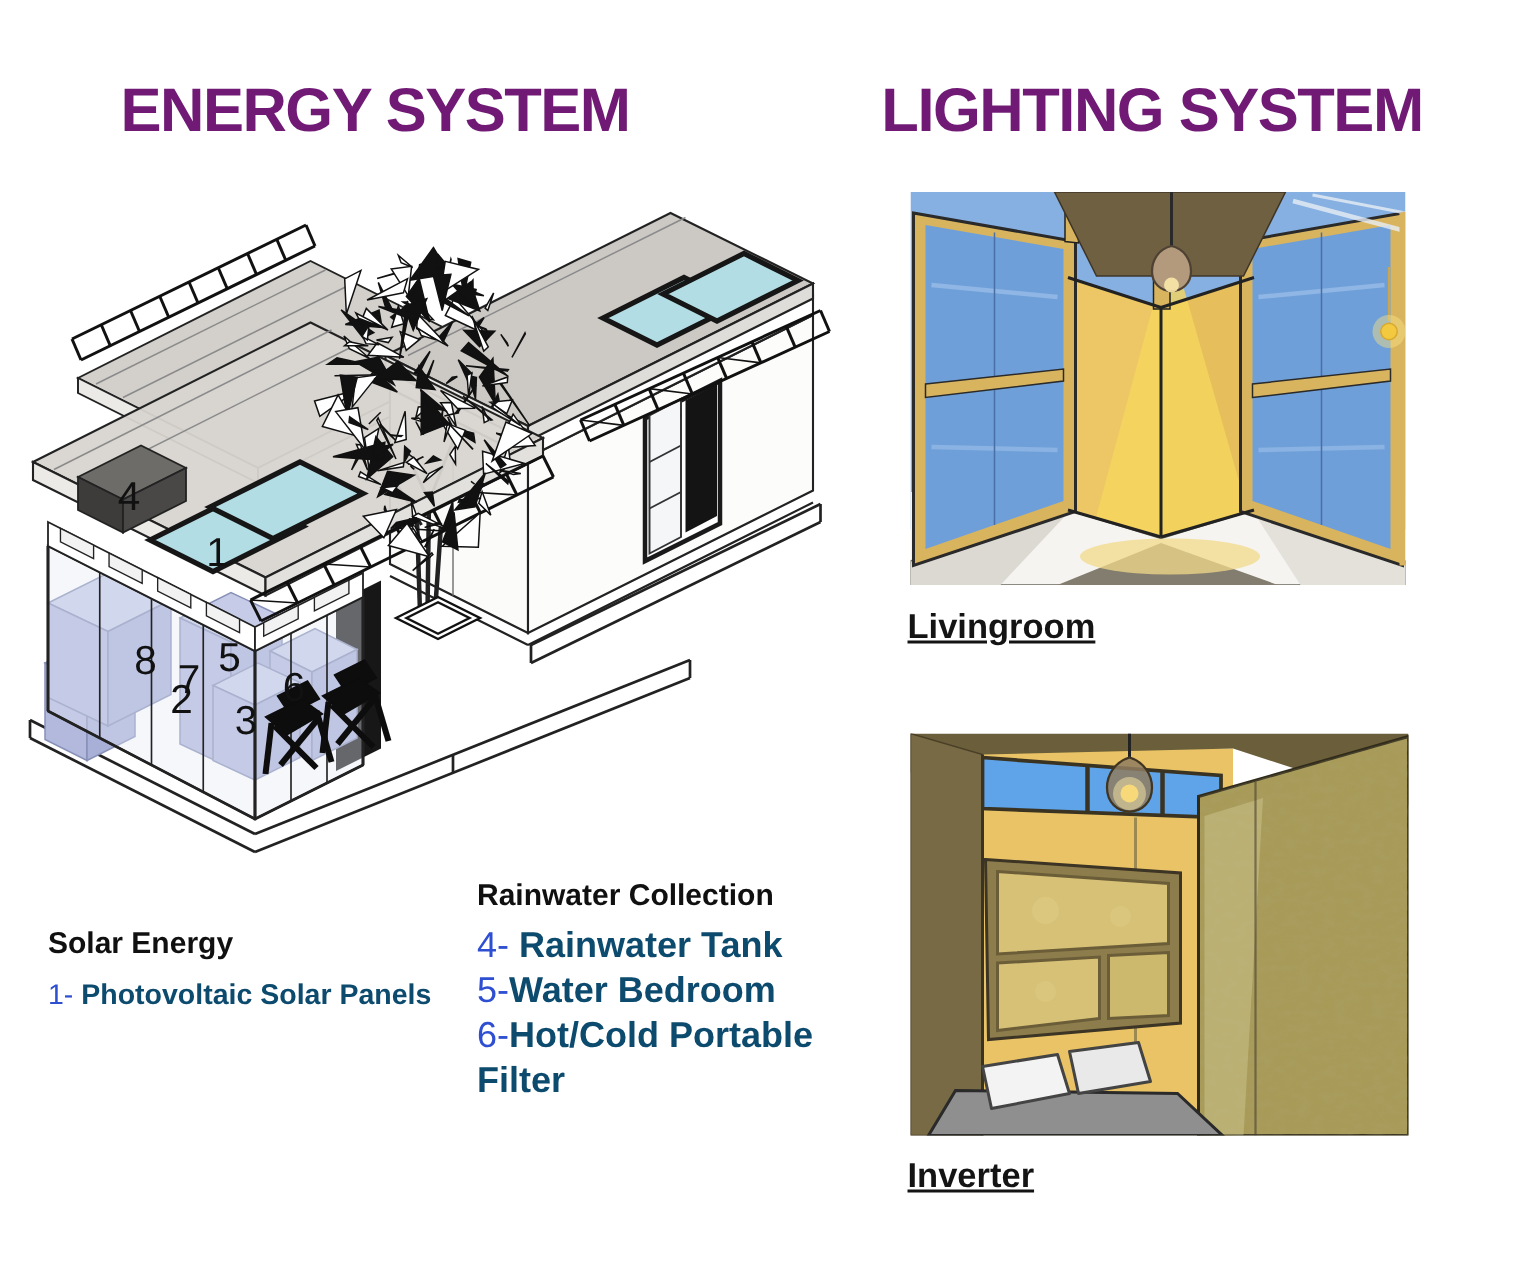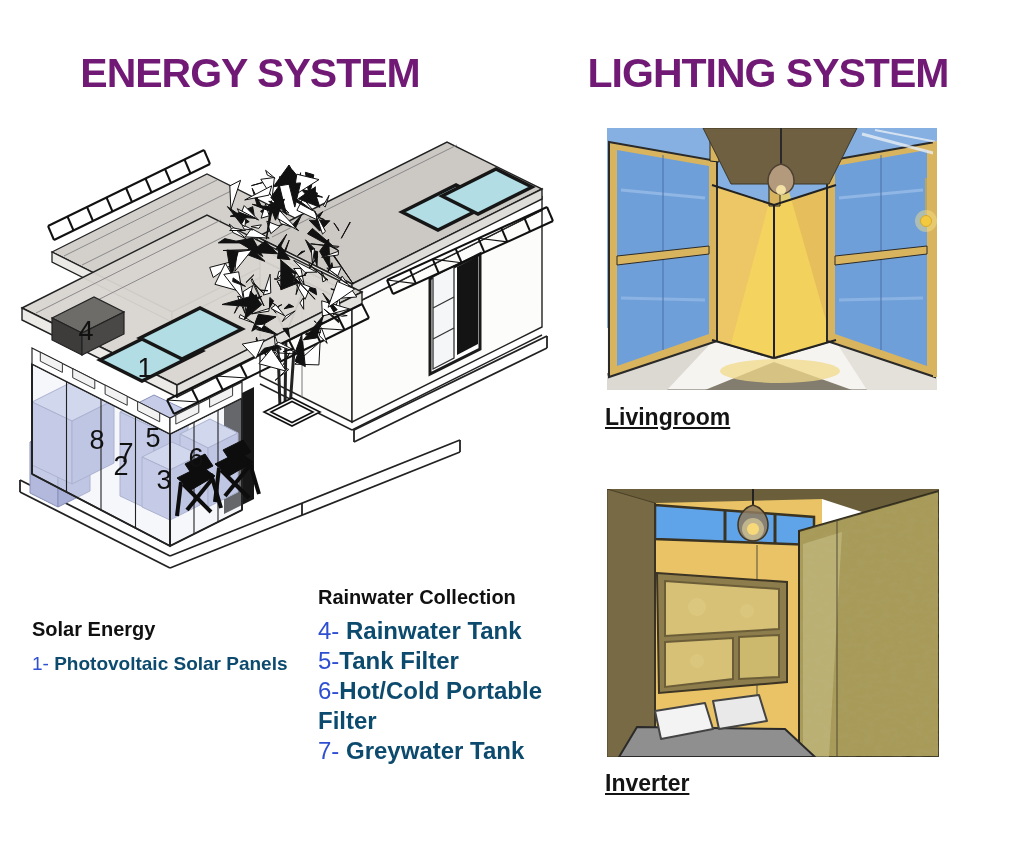--- a/index.html
+++ b/index.html
@@ -409,23 +409,22 @@
   <h3>Solar Energy</h3>
   <ul>
     <li><span class="num">1-</span><span class="lbl"> Photovoltaic Solar Panels</span></li>
   </ul>
 </div>
 
 <div class="legend legend-rain">
   <h3>Rainwater Collection</h3>
   <ul>
     <li><span class="num">4-</span><span class="lbl"> Rainwater Tank</span></li>
-    <li><span class="num">5-</span><span class="lbl">Tank Filter</span></li>
+    <li><span class="num">5-</span><span class="lbl">Water Bedroom</span></li>
     <li><span class="num">6-</span><span class="lbl">Hot/Cold Portable Filter</span></li>
-    <li><span class="num">7-</span><span class="lbl"> Greywater Tank</span></li>
   </ul>
 </div>
 
 <figure id="fig-livingroom">
 <svg width="330" height="262" viewBox="0 0 330 262">
   <rect x="0" y="0" width="330" height="225" fill="#86b0e1"></rect>
   <rect x="0" y="200" width="330" height="62" fill="#f6f4f0"></rect>
 
   <polygon points="105,57 167,77 167,230 105,212" fill="#edc766"></polygon>
   <polygon points="167,77 229,57 229,212 167,230" fill="#e6bf5c"></polygon>

